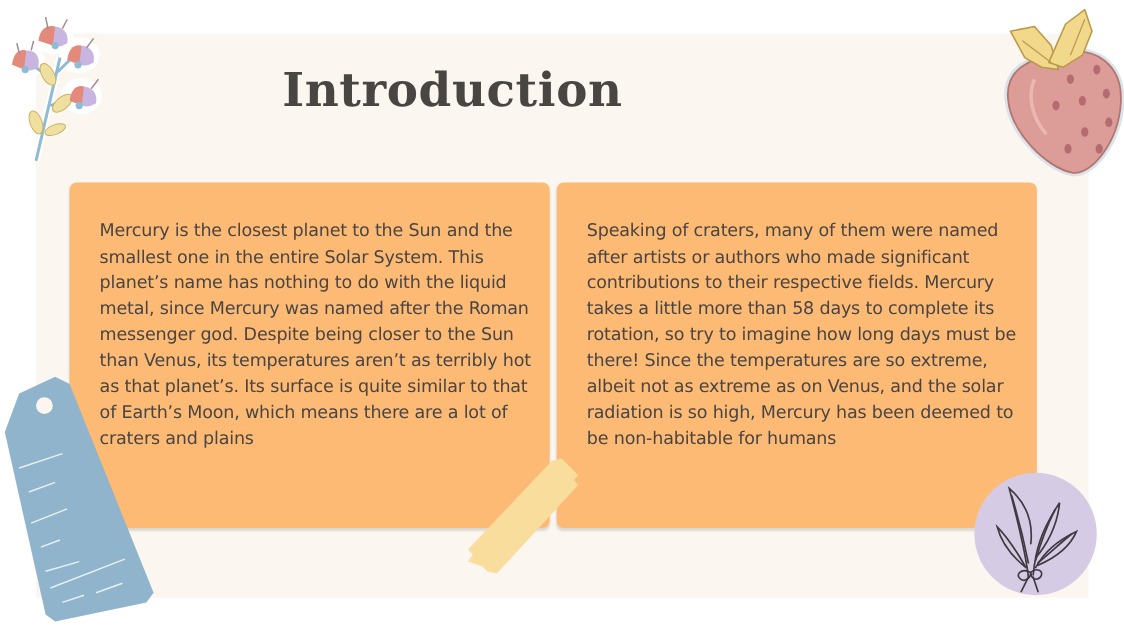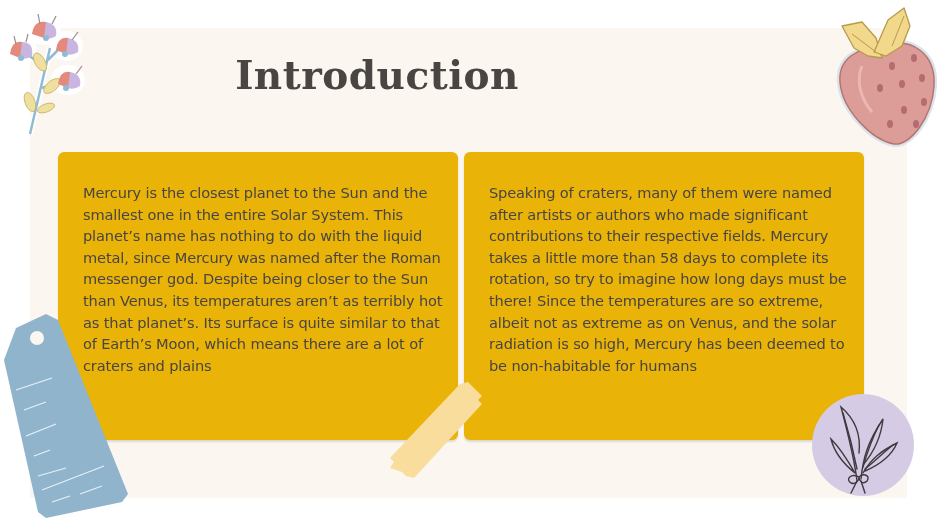--- a/index.html
+++ b/index.html
@@ -12,21 +12,21 @@
     position: absolute; left: 30px; top: 28px; width: 877px; height: 470px;
     background: #fbf6ef;
   }
   .title {
     position: absolute; left: 0; top: 52px; width: 754px; text-align: center;
     font-family: "DejaVu Serif", serif; font-weight: bold; font-size: 39px;
     color: #494543; letter-spacing: 0.5px; margin: 0;
   }
   .card {
     position: absolute; top: 152px; width: 400px; height: 288px;
-    background: #eab308; border-radius: 6px;
+    background: #fdba74; border-radius: 6px;
     box-shadow: 0 2px 2px rgba(0,0,0,0.12);
   }
   .card.left { left: 58px; }
   .card.right { left: 464px; }
   .card p {
     margin: 0; position: absolute; left: 25px; top: 30px; width: 362px;
     font-family: "DejaVu Sans", sans-serif; font-size: 14.6px; line-height: 21.6px;
     color: #484544; letter-spacing: -0.15px;
   }
   .deco { position: absolute; }

